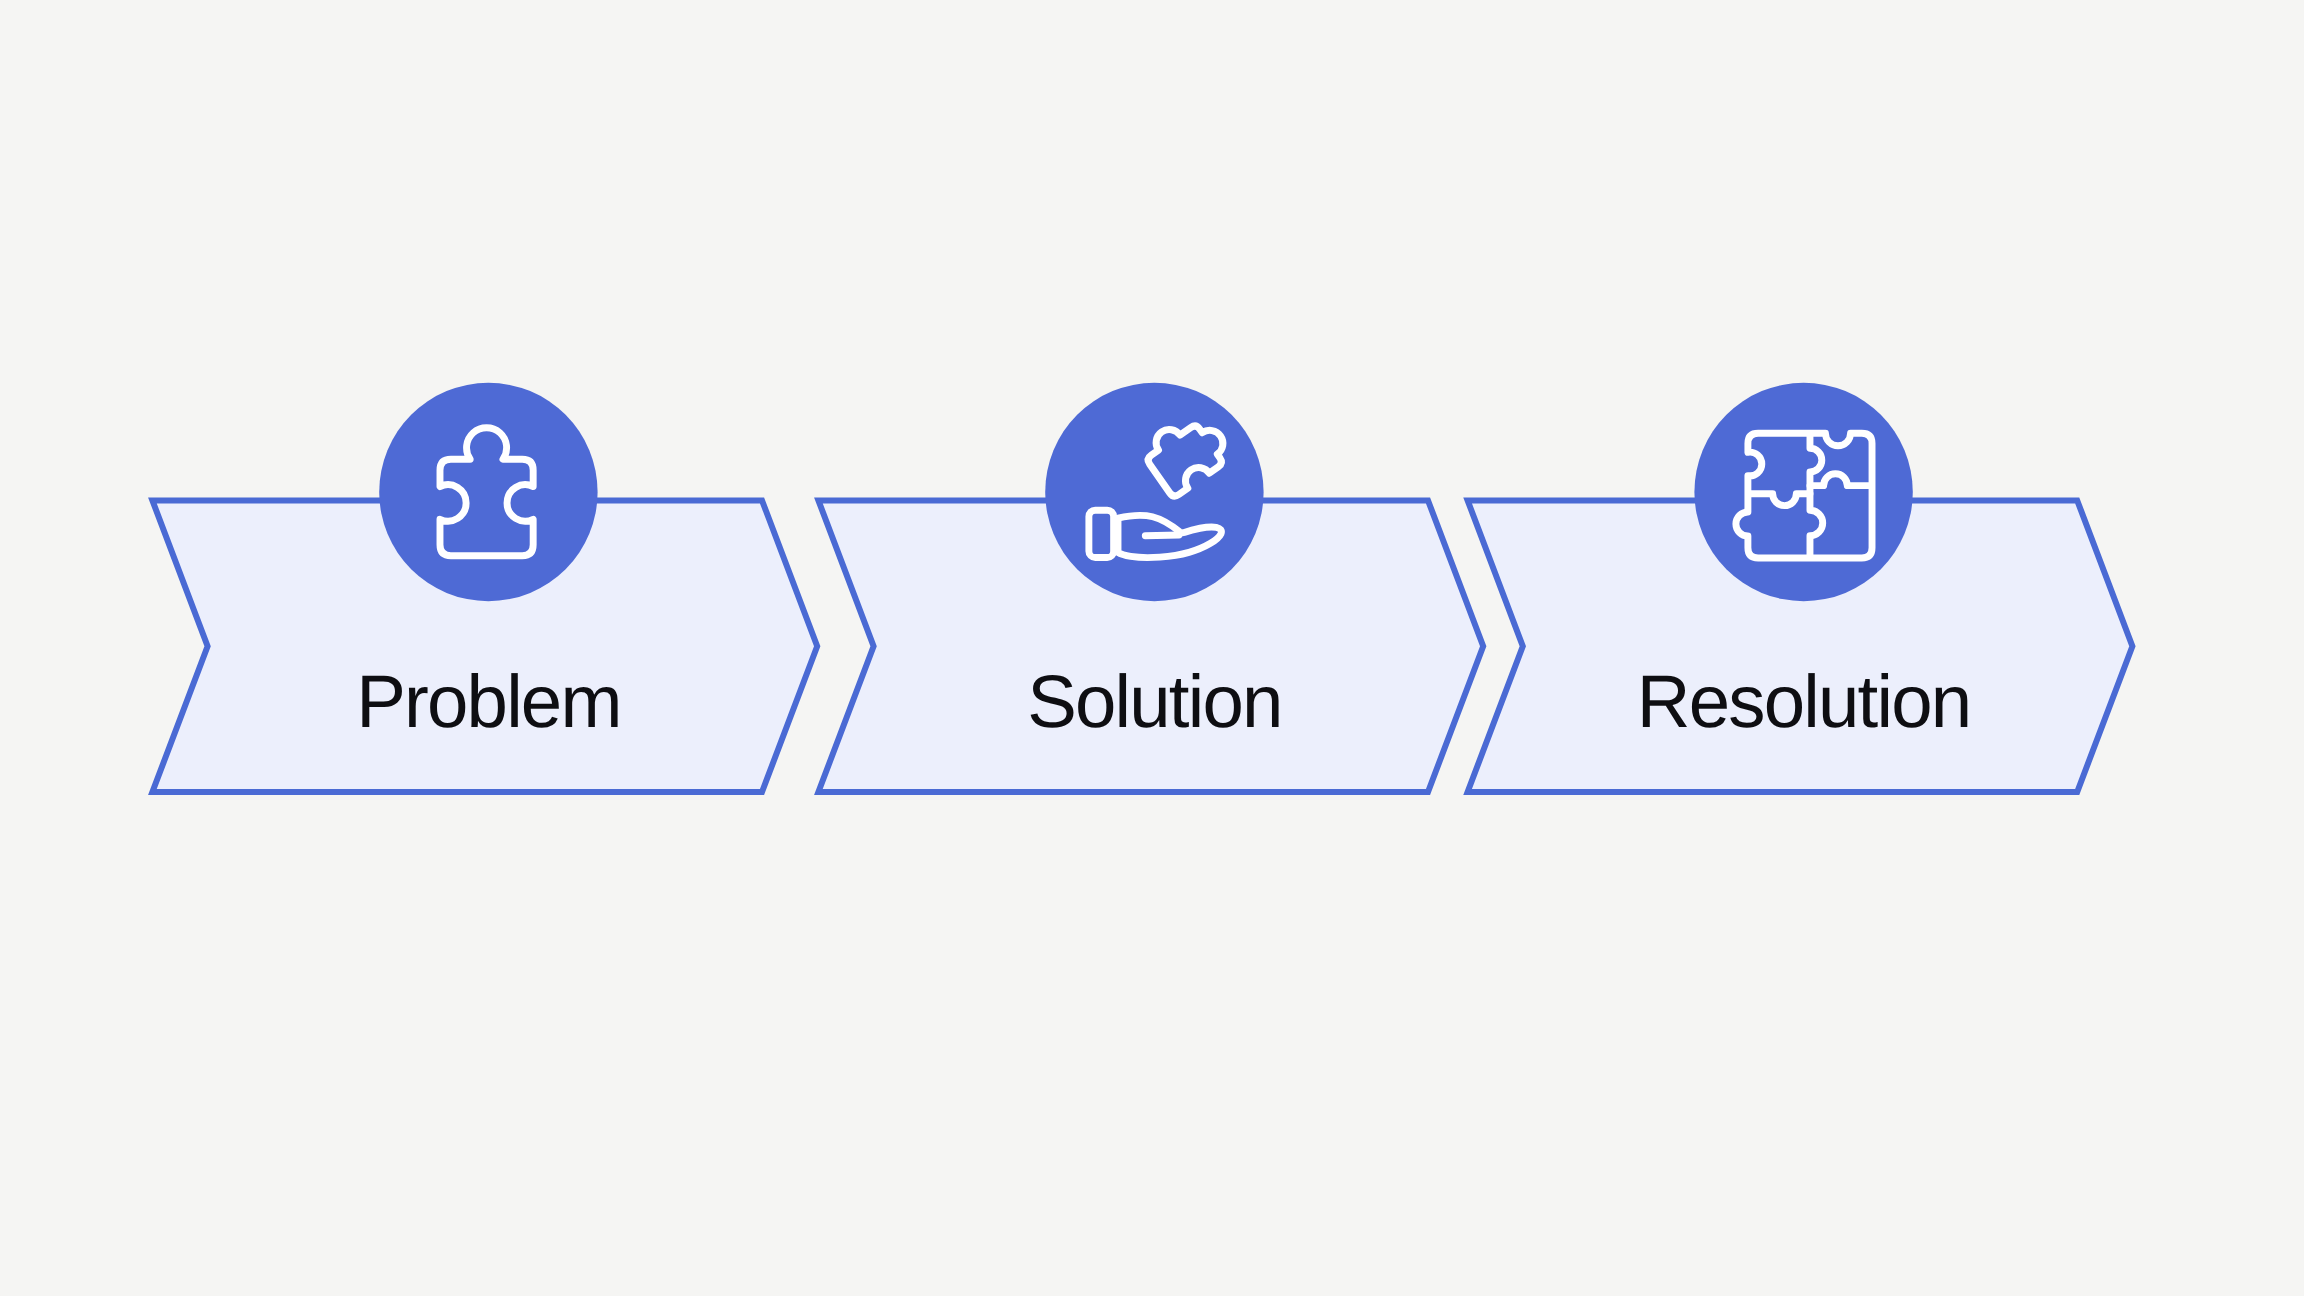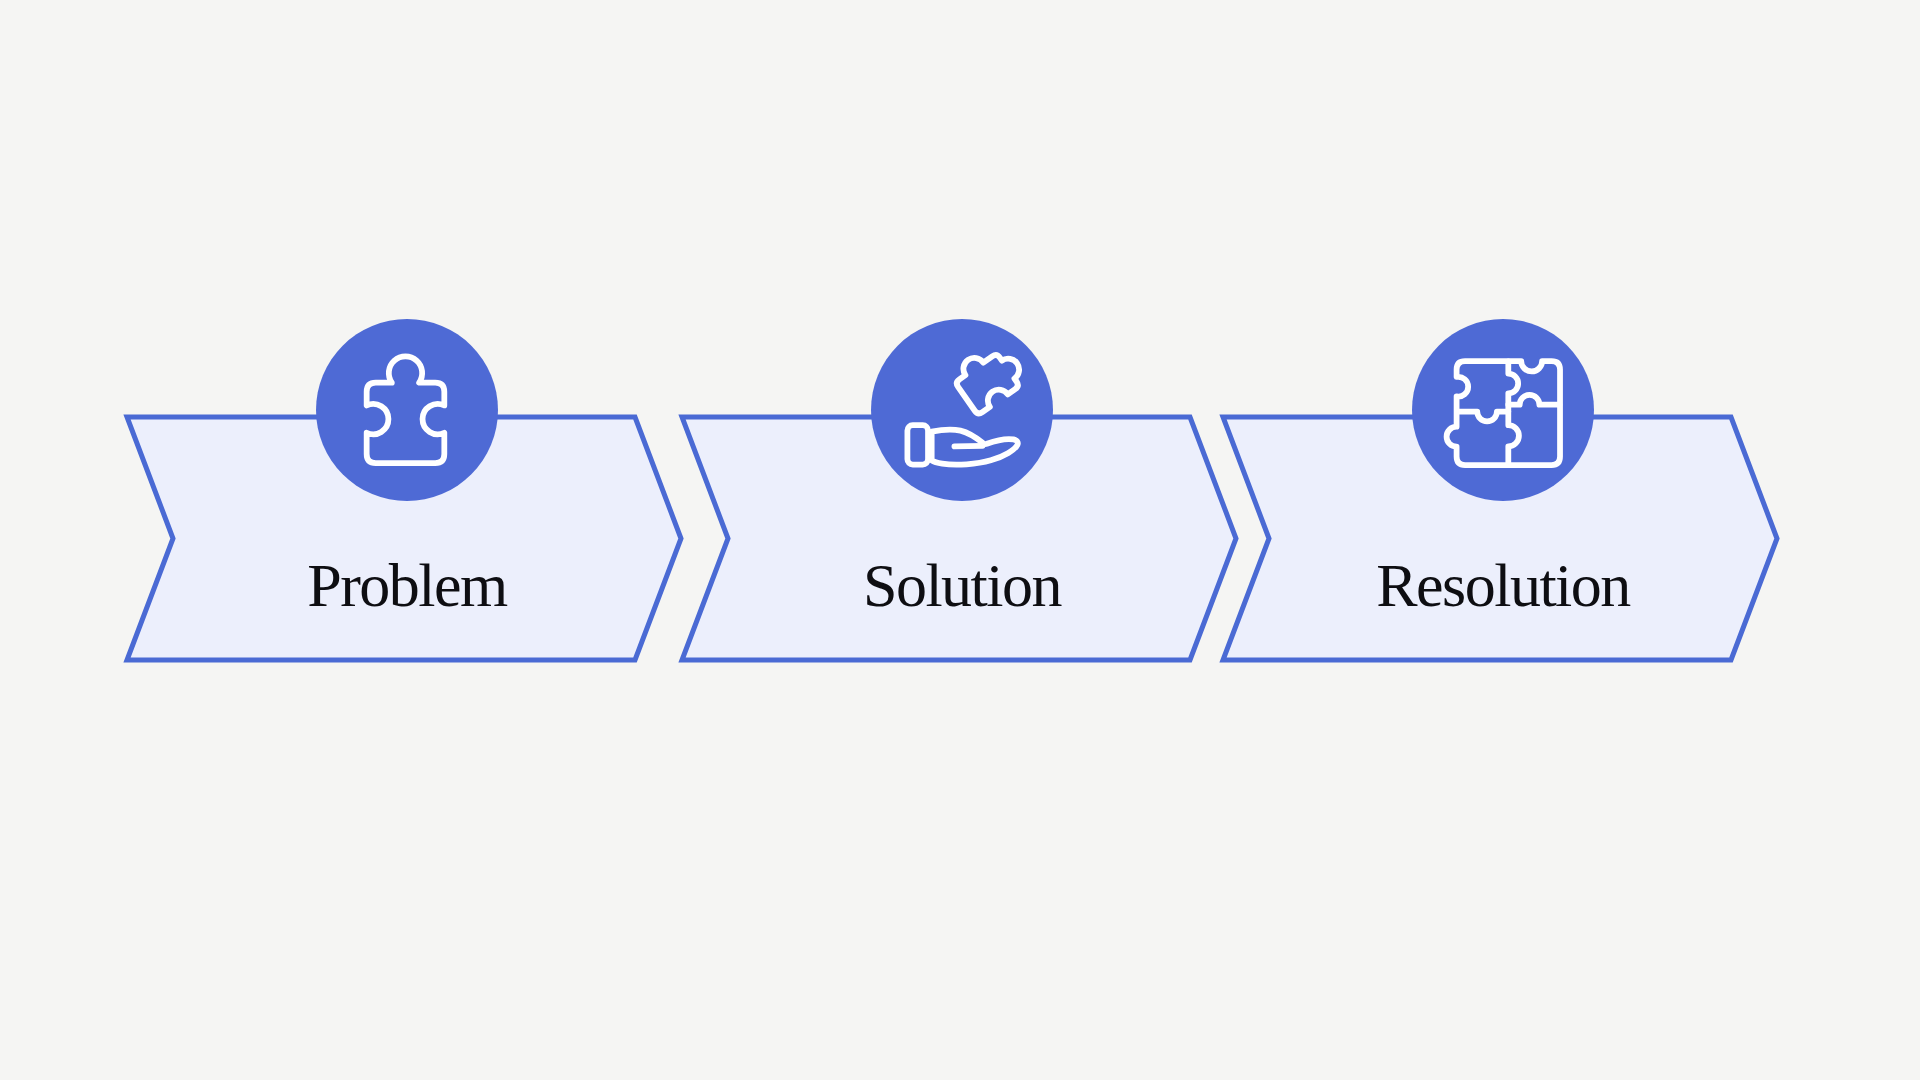--- a/index.html
+++ b/index.html
@@ -6,21 +6,21 @@
     --background:#f5f5f3;
     --banner-fill:#eceffc;
     --banner-stroke:#4a6ad4;
     --circle-fill:#4e6ad5;
     --icon-stroke:#ffffff;
     --label-color:#0e0e12;
   }
   *{margin:0;padding:0;box-sizing:border-box;}
   html,body{width:1920px;height:1080px;overflow:hidden;}
   body{background:var(--background);font-family:"Liberation Sans",sans-serif;}
-  .stage{position:relative;width:1920px;height:1080px;background:var(--background);font-family:Liberation Serif, serif;}
+  .stage{position:relative;width:1920px;height:1080px;background:var(--background);}
   .step{position:absolute;top:417px;width:554px;height:243px;}
   .step.s1{left:127px;}
   .step.s2{left:682px;}
   .step.s3{left:1223px;}
   svg.banner{position:absolute;left:0;top:0;width:554px;height:243px;overflow:visible;display:block;}
   svg.banner path{fill:var(--banner-fill);stroke:var(--banner-stroke);stroke-width:5;stroke-linejoin:miter;}
   .badge{
     position:absolute;left:280px;top:-7px;transform:translate(-50%,-50%);
     width:182px;height:182px;border-radius:50%;background:var(--circle-fill);
   }

